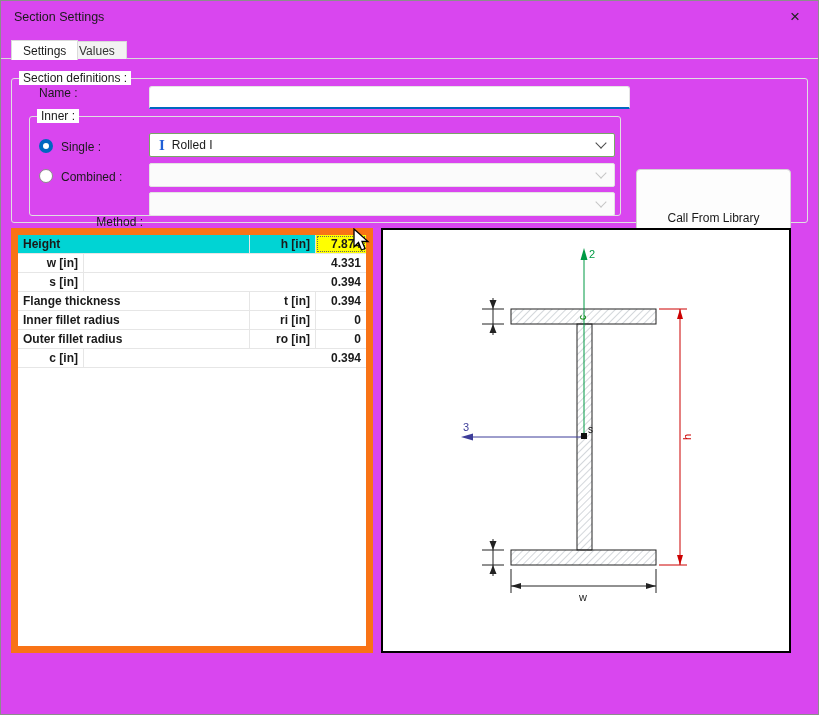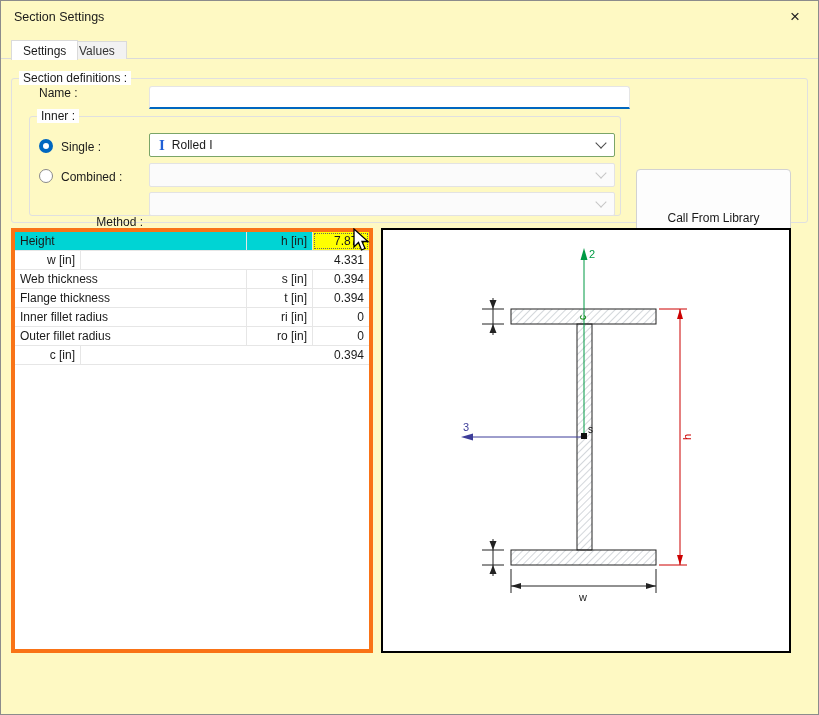--- a/index.html
+++ b/index.html
@@ -1,18 +1,18 @@
 <!DOCTYPE html>
 <html><head>
 <meta charset="utf-8">
 <style>
   html,body { margin:0; padding:0; background:#e8e8e8; }
   .dialog {
     position:relative; width:819px; height:715px; box-sizing:border-box;
-    background:#fef9c3; border:1px solid #8c8c8c; overflow:hidden;
+    background:#d946ef; border:1px solid #8c8c8c; overflow:hidden;
     font-family:"Liberation Sans", sans-serif; font-size:12px; color:#1a1a1a;
   }
   
   .title { position:absolute; left:13px; top:9px; font-size:12.5px; }
   .close-btn { position:absolute; right:0; top:0; width:46px; height:32px;
     display:flex; align-items:center; justify-content:center; font-size:17px; color:#222; cursor:default; }
   
   .tabbar { position:absolute; left:0; top:39px; width:100%; height:19px;
     border-bottom:1px solid #dadada; box-sizing:border-box; }
   .tab { position:absolute; display:flex; align-items:center; padding:0 11px;
@@ -44,21 +44,21 @@
   .ibeam-icon { color:#1f5fd6; font-family:"Liberation Serif", serif; font-weight:bold; font-size:15px; line-height:1; }
   
   .btn { position:absolute; box-sizing:border-box; border:1px solid #d2d2d2; border-radius:4px;
     background:#fdfdfd; font-size:12px; display:flex; align-items:center; justify-content:center;
     font-family:"Liberation Sans", sans-serif; color:#1a1a1a;margin-top:48px; }
   .lib-btn { left:635px; top:120px; width:155px; height:98px; }
   .ok-btn { left:658px; top:685px; width:56px; height:23px;font-weight:bold; }
   .cancel-btn { left:737px; top:685px; width:58px; height:23px; }
   
   .ptable { position:absolute; left:10px; top:227px; width:362px; height:425px;
-    box-sizing:border-box; border:4px solid #f97316; background:#fff; }
+    box-sizing:border-box; border:7px solid #f97316; background:#fff;font-weight:bold; }
   .trow { display:flex; height:19px; box-sizing:border-box; border-bottom:1px solid #e6e6e6; }
   .cell { box-sizing:border-box; padding:2px 5px; font-size:12px; line-height:14px;
     white-space:nowrap; overflow:hidden; }
   .cname { width:232px; border-right:1px solid #e6e6e6; }
   .csym { width:66px; text-align:right; border-right:1px solid #e6e6e6; }
   .cval { flex:1; text-align:right; }
   .hl .cname, .hl .csym { background:#00d4d4; }
   .hl .cval { background:#ffff00; outline:1px dotted #666; outline-offset:-2px; }
   
   .diagram { position:absolute; left:380px; top:227px; width:410px; height:425px;
@@ -116,21 +116,20 @@
     <div class="trow hl">
       <div class="cell cname">Height</div>
       <div class="cell csym">h [in]</div>
       <div class="cell cval">7.874</div>
     </div>
     <div class="trow">
       <div class="cell csym">w [in]</div>
       <div class="cell cval">4.331</div>
     </div>
     <div class="trow">
-      <div class="cell cname">Web thickness</div>
       <div class="cell csym">s [in]</div>
       <div class="cell cval">0.394</div>
     </div>
     <div class="trow">
       <div class="cell cname">Flange thickness</div>
       <div class="cell csym">t [in]</div>
       <div class="cell cval">0.394</div>
     </div>
     <div class="trow">
       <div class="cell cname">Inner fillet radius</div>

